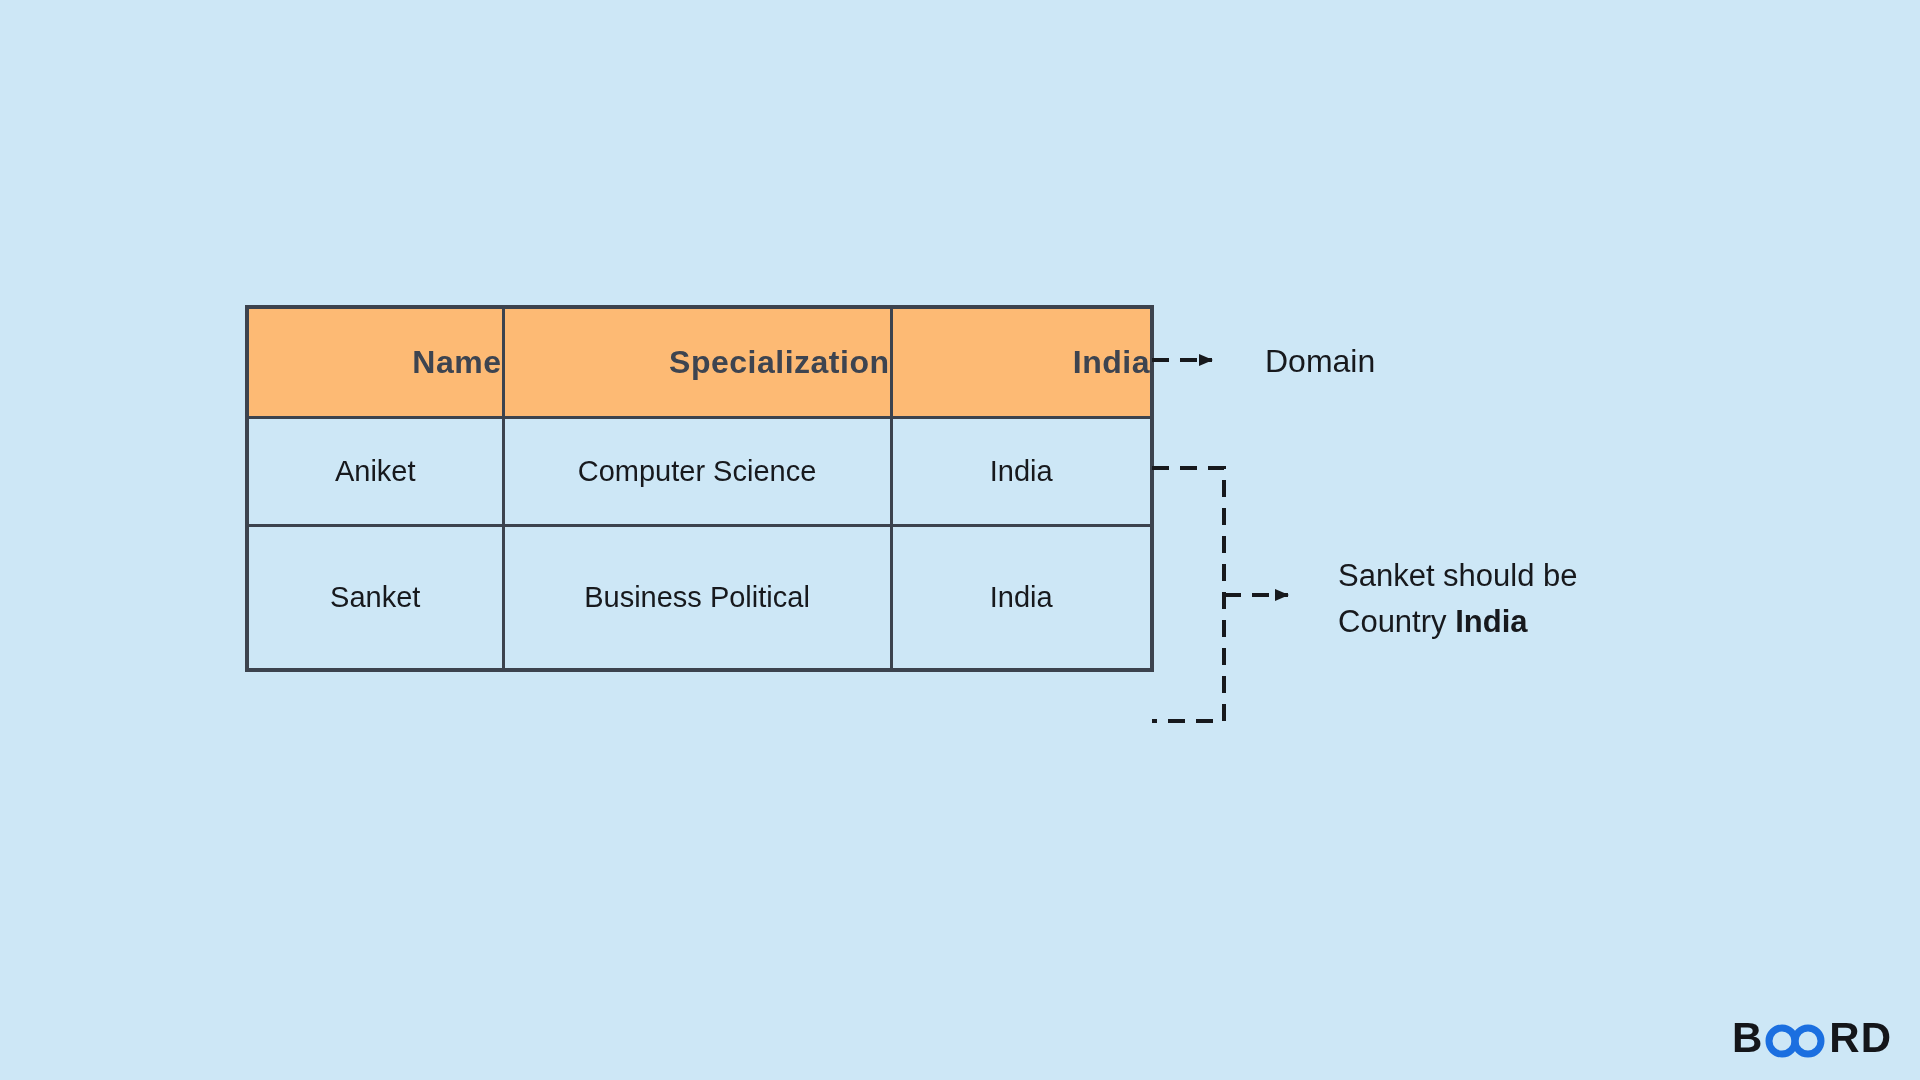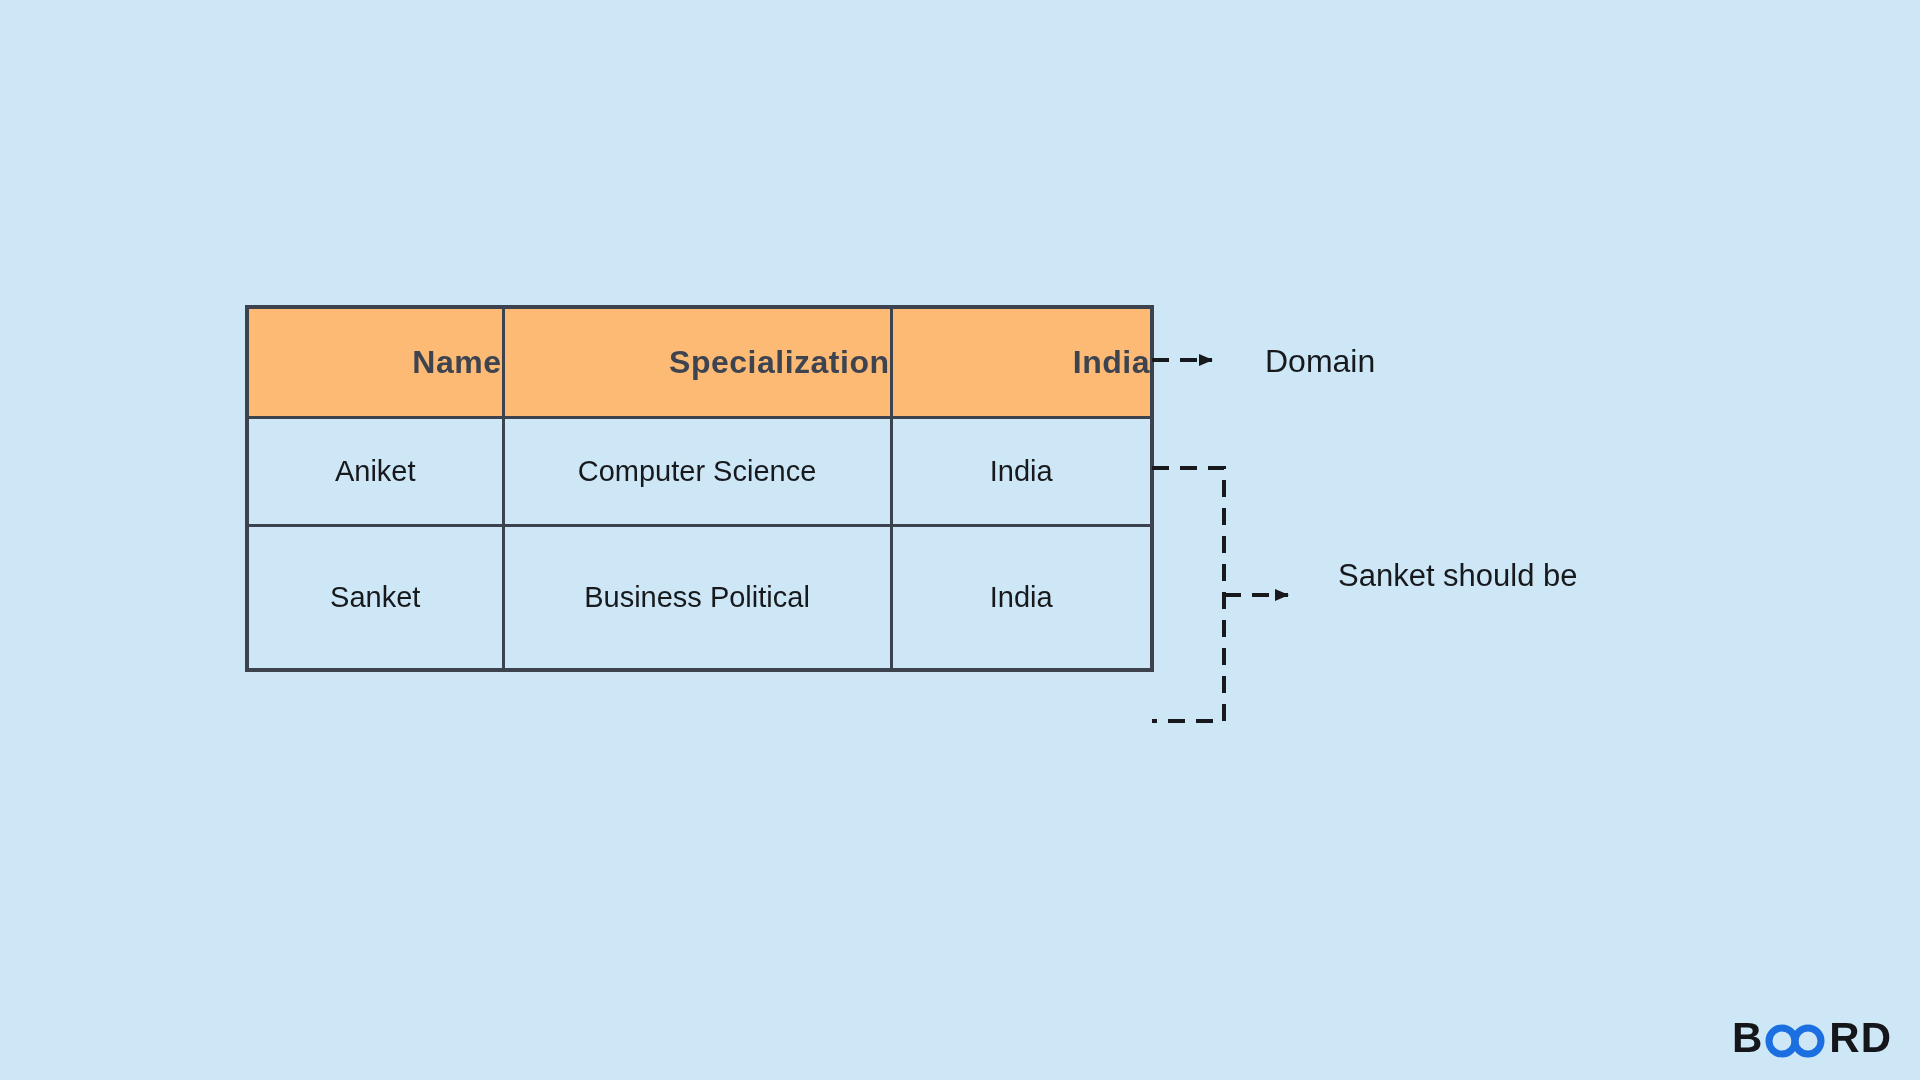--- a/index.html
+++ b/index.html
@@ -144,20 +144,21 @@
     </defs>
     <path class="dash" d="M1152 360 H1212" marker-end="url(#arrowhead)"></path>
     <path class="dash" d="M1152 468 H1224 V721 H1152"></path>
     <path class="dash" d="M1224 595 H1288" marker-end="url(#arrowhead)"></path>
   </svg>
 
   <div class="domain-label">Domain</div>
 
   <div class="region-note">
     <div>Sanket should be</div>
+    <div><span>Country </span><b>India</b></div>
   </div>
 
   <div class="logo">
     <span>B</span>
     <svg class="oo" width="64" height="42" viewBox="0 0 64 42">
       <circle cx="18" cy="21" r="13" fill="none" stroke="#1b6fe0" stroke-width="7"></circle>
       <circle cx="44" cy="21" r="13" fill="none" stroke="#1b6fe0" stroke-width="7"></circle>
     </svg>
     <span>RD</span>
   </div>

